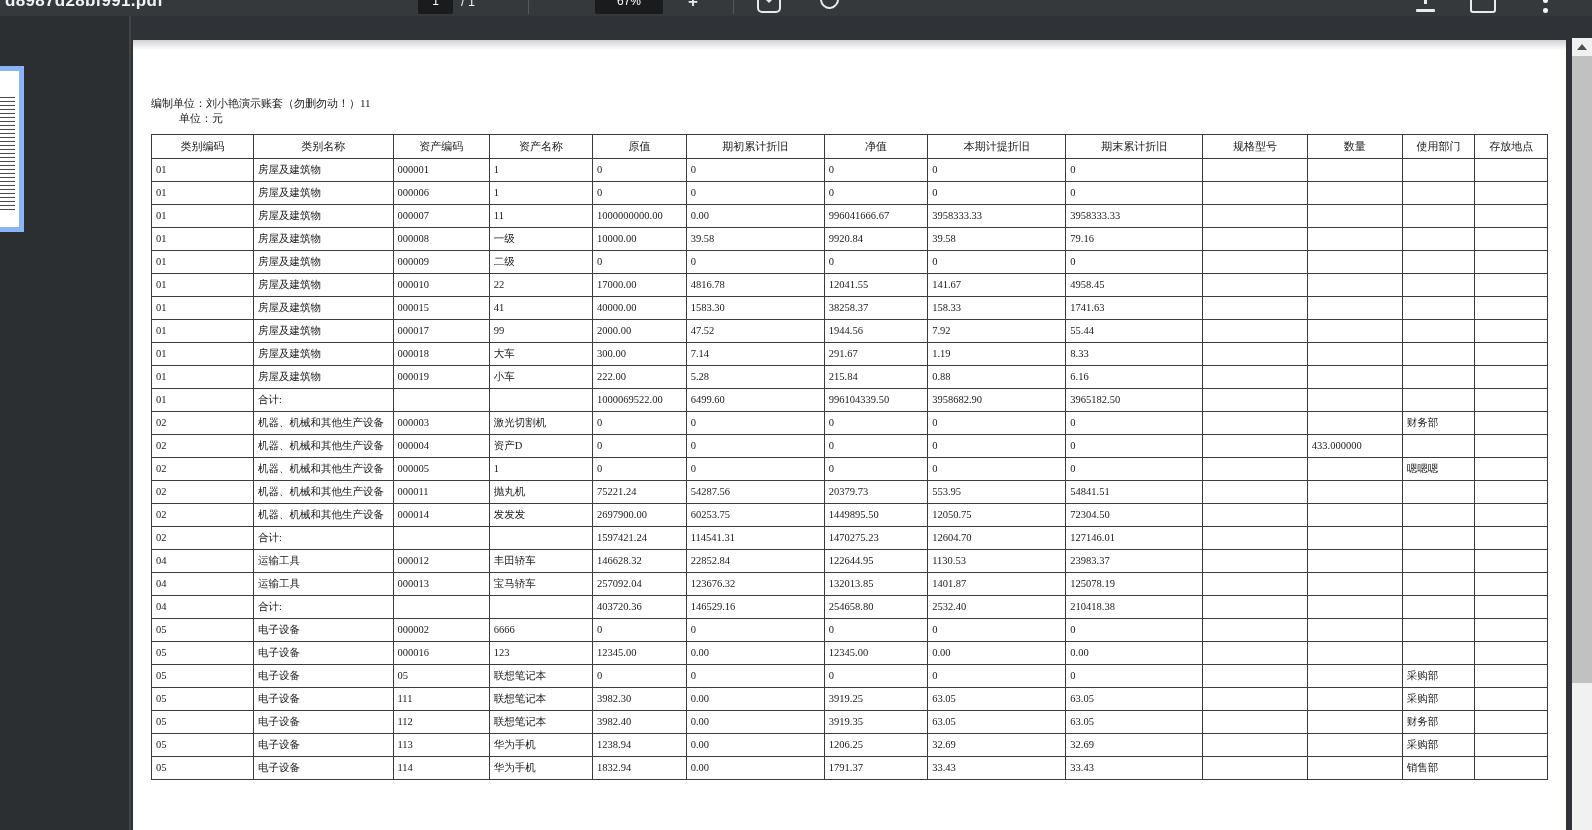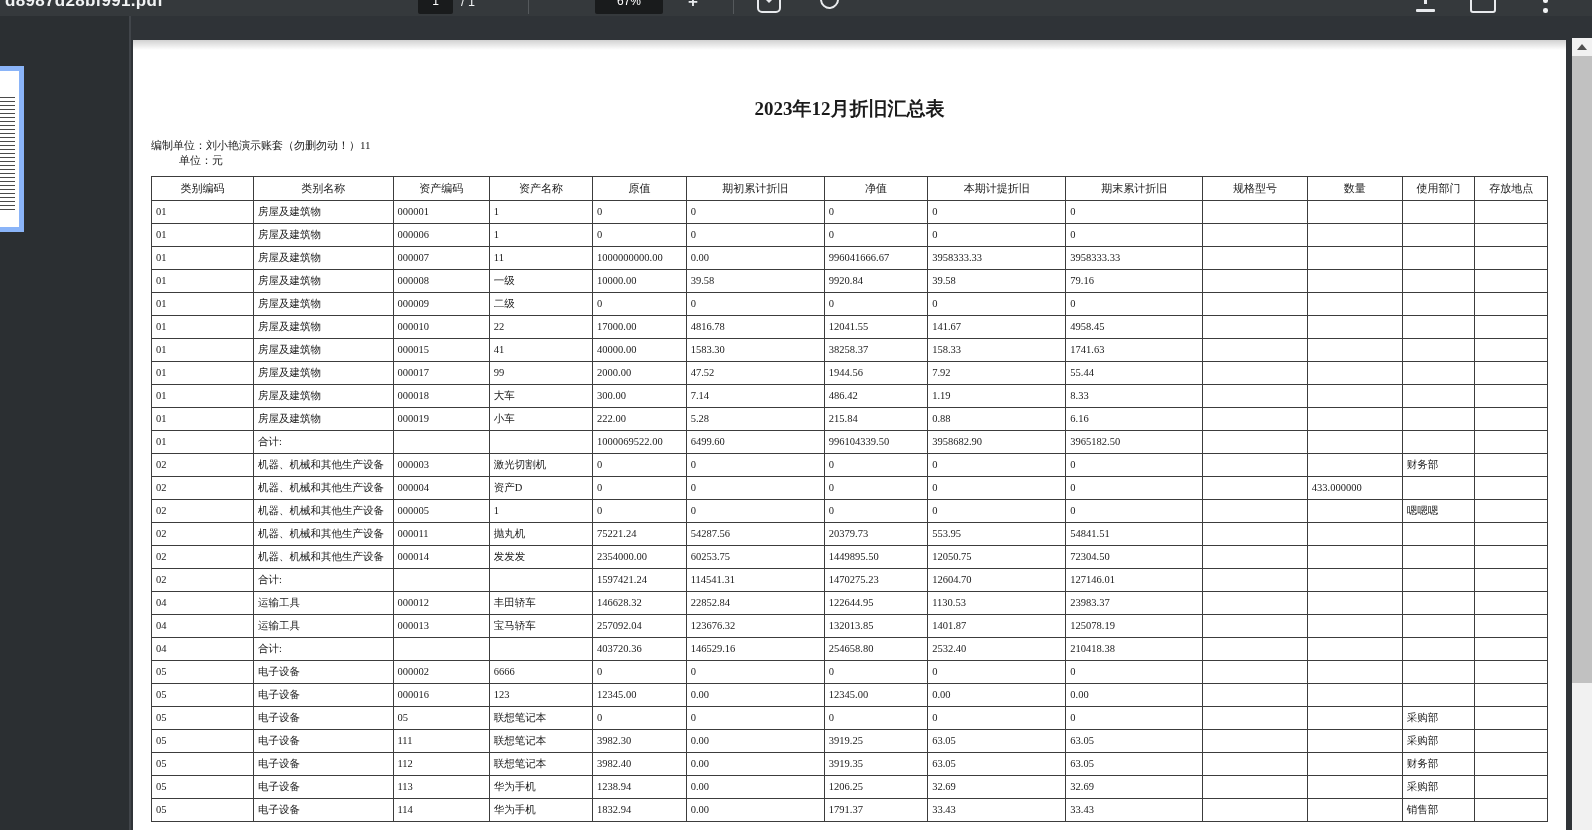--- a/index.html
+++ b/index.html
@@ -88,21 +88,20 @@
   </div>
 
   <div class="sidebar">
     <div class="thumb">
       <div class="thumb-lines"></div>
     </div>
   </div>
 
   <div class="page">
     <div class="page-inner">
-      <h1 class="doc-title">2023年12月折旧汇总表</h1>
       <div class="meta2">
         <span>编制单位：刘小艳演示账套（勿删勿动！）11</span>
         <span class="unit">单位：元</span>
       </div>
       <table class="rep">
         <colgroup id="cols">
             <col style="width:7.3%">
             <col style="width:10%">
             <col style="width:6.9%">
             <col style="width:7.4%">
@@ -254,21 +253,21 @@
               <td></td>
               <td></td>
             </tr>
             <tr>
               <td>01</td>
               <td>房屋及建筑物</td>
               <td>000018</td>
               <td>大车</td>
               <td>300.00</td>
               <td>7.14</td>
-              <td>486.42</td>
+              <td>291.67</td>
               <td>1.19</td>
               <td>8.33</td>
               <td></td>
               <td></td>
               <td></td>
               <td></td>
             </tr>
             <tr>
               <td>01</td>
               <td>房屋及建筑物</td>
@@ -357,21 +356,21 @@
               <td></td>
               <td></td>
               <td></td>
               <td></td>
             </tr>
             <tr>
               <td>02</td>
               <td>机器、机械和其他生产设备</td>
               <td>000014</td>
               <td>发发发</td>
-              <td>2354000.00</td>
+              <td>2697900.00</td>
               <td>60253.75</td>
               <td>1449895.50</td>
               <td>12050.75</td>
               <td>72304.50</td>
               <td></td>
               <td></td>
               <td></td>
               <td></td>
             </tr>
             <tr>

